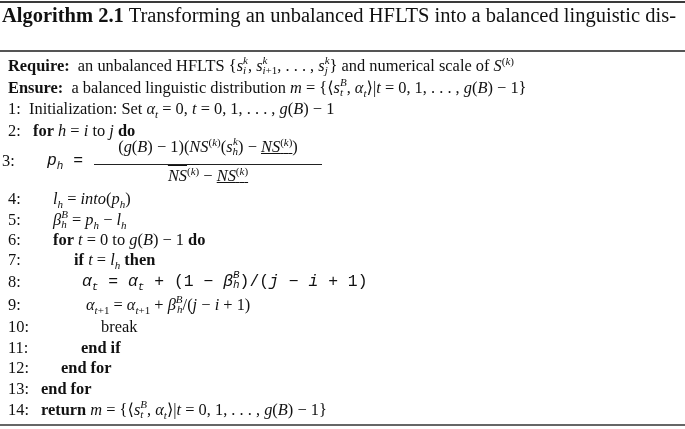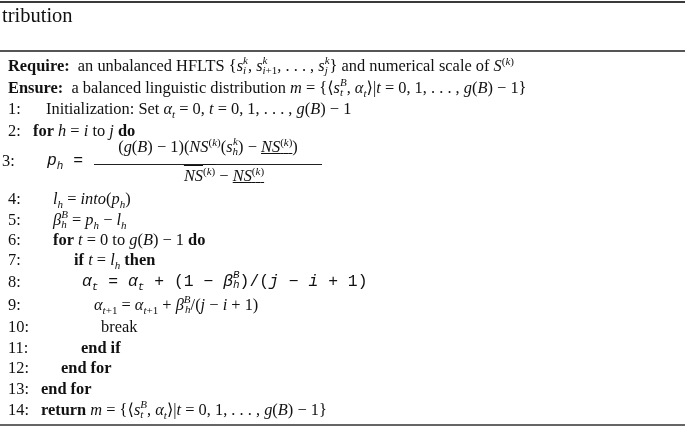--- a/index.html
+++ b/index.html
@@ -24,48 +24,48 @@
   .kw { font-weight: bold; }
   i, .m { font-style: italic; }
   sup, sub { font-size: 11px; line-height: 0; }
   .ss { display: inline-block; vertical-align: middle; line-height: 10px; font-size: 11px; position: relative; top: -2px; }
   .ss span { display: block; }
 
   .frac-wrap { position: absolute; left: 2px; top: 137px; font-size: 16.4px; }
   .frac { position: absolute; left: 92px; top: 0; width: 228px; }
   .frac .numr { position: absolute; left: 0; top: 0; width: 228px; text-align: center; white-space: nowrap; }
   .frac .bar { position: absolute; left: 0; top: 27px; width: 228px; height: 1.2px; background: #222; }
-  .frac .den { position: absolute; left: 16px; top: 29px; width: 228px; text-align: center; white-space: nowrap; }
+  .frac .den { position: absolute; left: 0; top: 29px; width: 228px; text-align: center; white-space: nowrap; }
   .ol { text-decoration: overline; }
   .ul { text-decoration: underline; }
 </style>
 </head>
 <body>
 
 <div class="rule top"></div>
 
 <div class="title">
-  <span class="l2">tribution</span>
+  <span class="l1"><b>Algorithm 2.1</b> <span>Transforming an unbalanced HFLTS into a balanced linguistic dis-</span></span>
 </div>
 
 <div class="rule mid"></div>
 
 <div class="line" style="top:56px;">
   <span class="kw">Require:</span>
   <span>&nbsp;an unbalanced HFLTS {<i>s</i><span class="ss"><span><i>k</i></span><span><i>i</i></span></span>, <i>s</i><span class="ss"><span><i>k</i></span><span><i>i</i>+1</span></span>, . . . , <i>s</i><span class="ss"><span><i>k</i></span><span><i>j</i></span></span>} and numerical scale of <i>S</i><sup>(<i>k</i>)</sup></span>
 </div>
 
 <div class="line" style="top:78px;">
   <span class="kw">Ensure:</span>
   <span>&nbsp;a balanced linguistic distribution <i>m</i> = {⟨<i>s</i><span class="ss"><span><i>B</i></span><span><i>t</i></span></span>, <i>α<sub>t</sub></i>⟩|<i>t</i> = 0, 1, . . . , <i>g</i>(<i>B</i>) − 1}</span>
 </div>
 
 <div class="line" style="top:99px;">
   <span class="num">1:</span>
-  <span class="body" style="left:38px;">Initialization: Set <i>α<sub>t</sub></i> = 0, <i>t</i> = 0, 1, . . . , <i>g</i>(<i>B</i>) − 1</span>
+  <span class="body" style="left:21px;">Initialization: Set <i>α<sub>t</sub></i> = 0, <i>t</i> = 0, 1, . . . , <i>g</i>(<i>B</i>) − 1</span>
 </div>
 
 <div class="line" style="top:121px;">
   <span class="num">2:</span>
   <span class="body" style="left:25px;"><span class="kw">for</span> <i>h</i> = <i>i</i> <span>to</span> <i>j</i> <span class="kw">do</span></span>
 </div>
 
 <div class="frac-wrap">
   <span class="num" style="top:14px;">3:</span>
   <span class="body" style="left:45px; top:14px;font-family:Liberation Mono, monospace;"><i>p<sub>h</sub></i> =</span>
@@ -96,21 +96,21 @@
   <span class="body" style="left:66px;"><span class="kw">if</span> <i>t</i> = <i>l<sub>h</sub></i> <span class="kw">then</span></span>
 </div>
 
 <div class="line" style="top:272px;">
   <span class="num">8:</span>
   <span class="body" style="left:74px;font-family:Liberation Mono, monospace;"><i>α<sub>t</sub></i> = <i>α<sub>t</sub></i> + (1 − <i>β</i><span class="ss"><span><i>B</i></span><span><i>h</i></span></span>)/(<i>j</i> − <i>i</i> + 1)</span>
 </div>
 
 <div class="line" style="top:295px;">
   <span class="num">9:</span>
-  <span class="body" style="left:86px;text-align:right;"><i>α</i><sub><i>t</i>+1</sub> = <i>α</i><sub><i>t</i>+1</sub> + <i>β</i><span class="ss"><span><i>B</i></span><span><i>h</i></span></span>/(<i>j</i> − <i>i</i> + 1)</span>
+  <span class="body" style="left:78px;text-align:right;"><i>α</i><sub><i>t</i>+1</sub> = <i>α</i><sub><i>t</i>+1</sub> + <i>β</i><span class="ss"><span><i>B</i></span><span><i>h</i></span></span>/(<i>j</i> − <i>i</i> + 1)</span>
 </div>
 
 <div class="line" style="top:317px;">
   <span class="num">10:</span>
   <span class="body" style="left:93px;">break</span>
 </div>
 
 <div class="line" style="top:338px;">
   <span class="num">11:</span>
   <span class="body kw" style="left:73px;">end if</span>

